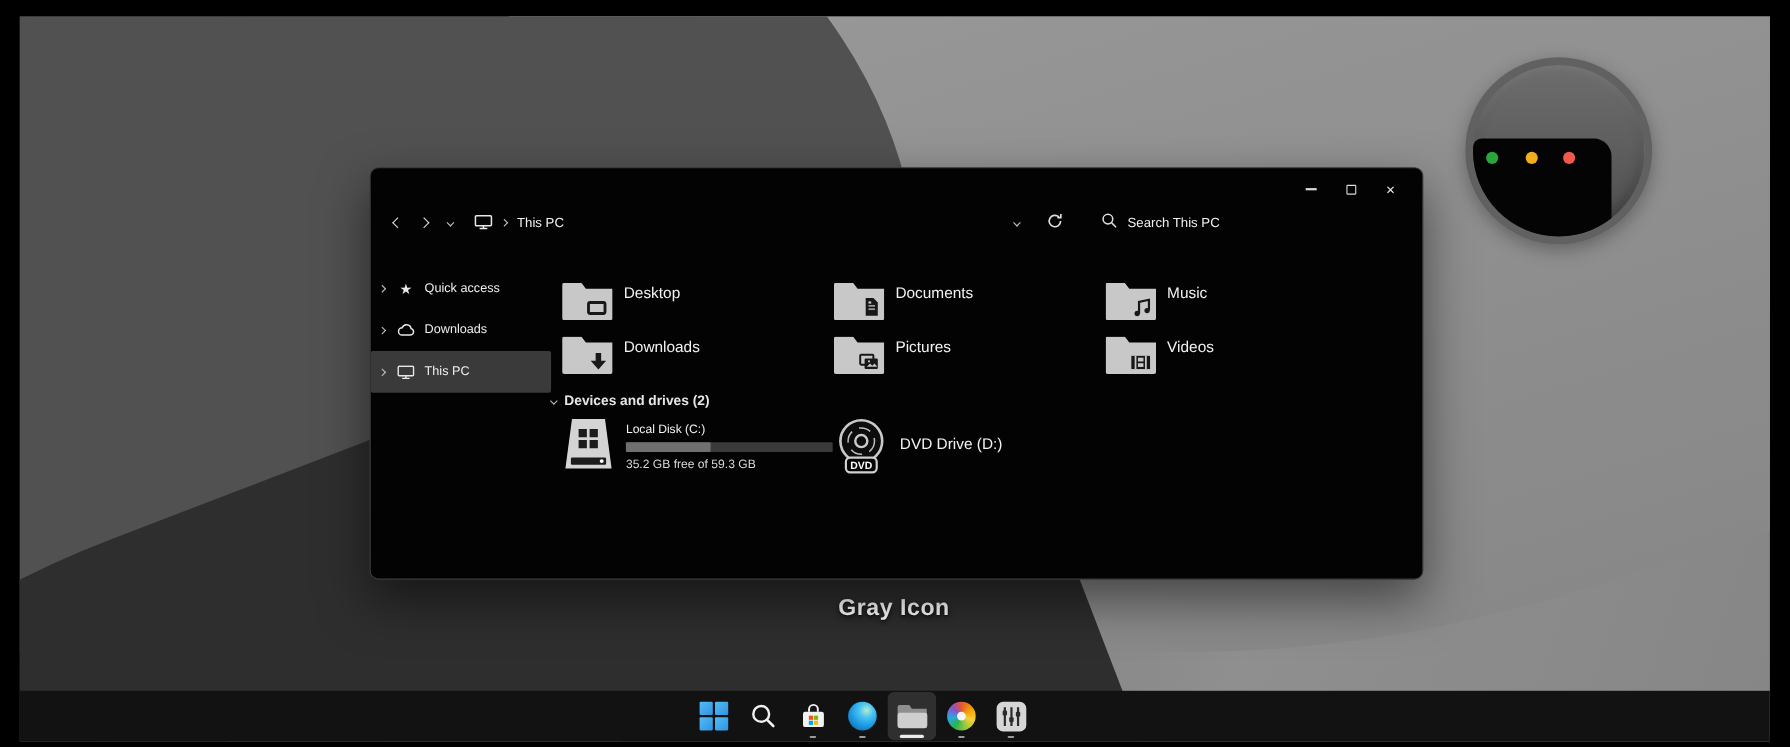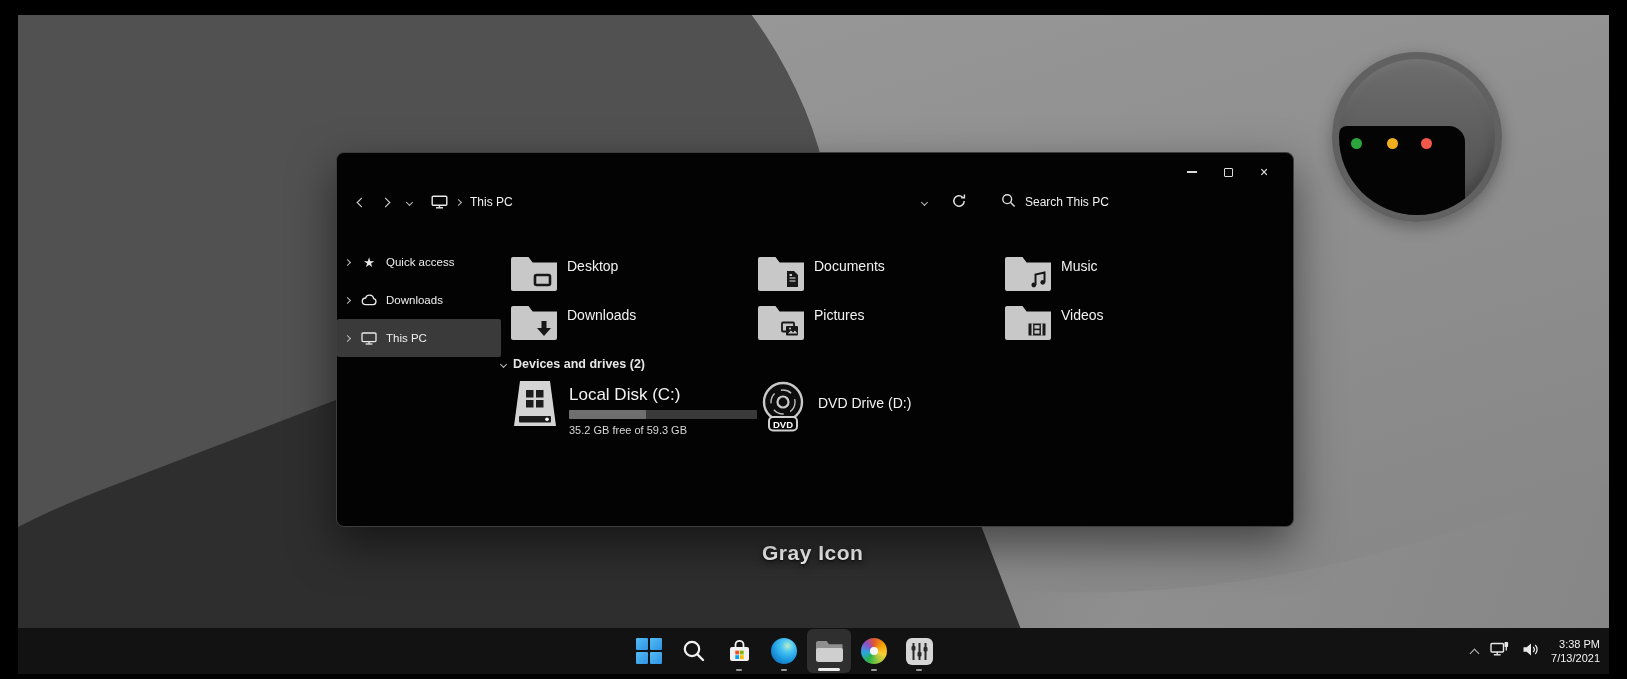--- a/index.html
+++ b/index.html
@@ -84,21 +84,21 @@
   .tile-label { margin:3px 0 0 10px; font-size:14px; color:#f2f2f2; }
 
   .folder { width:46px; height:34px; position:relative; flex:none; margin-top:2px; }
   .folder::before { content:""; position:absolute; inset:0; background:#c8c8c8;
                     clip-path:polygon(0 100%,0 0,38% 0,47% 16%,100% 16%,100% 100%);
                     border-radius:2px; }
   .badge { position:absolute; right:4px; bottom:3px; display:flex; }
 
   .sect-head.devices { margin-top:17px;font-weight:bold; }
   .disk-right { margin-left:10px; padding-top:6px; }
-  .disk-name { font-size:17px; color:#f2f2f2; }
+  .disk-name { font-size:11px; color:#f2f2f2; }
   .disk-bar { margin-top:5px; width:188px; height:9px; background:#3a3a3a; border-radius:1px; }
   .disk-fill { height:100%; background:#6f6f6f; border-radius:1px; }
   .disk-free { margin-top:5px; font-size:11px; color:#d8d8d8; }
   .dvd-tile { align-items:center; }
   .dvd-tile .tile-label { margin-top:-10px; }
 
   
   .taskbar { position:absolute; left:0; bottom:0; width:100%; height:46px;
              background:#121212; }
   .tb-icons { position:absolute; left:609px; top:0; height:46px; display:flex; gap:1px; }
@@ -398,37 +398,14 @@
               <line x1="16.5" y1="2" x2="16.5" y2="19" stroke="#2b2b2b" stroke-width="2"></line>
               <rect x="2.5" y="5" width="4" height="4.5" rx="1" fill="#2b2b2b"></rect>
               <rect x="8.5" y="11" width="4" height="4.5" rx="1" fill="#2b2b2b"></rect>
               <rect x="14.5" y="6" width="4" height="4.5" rx="1" fill="#2b2b2b"></rect>
             </svg>
         </span>
         <span class="tb-dash"></span>
       </div>
     </div>
 
-    <div class="tray">
-      <span class="chev up dim" style="margin-top:4px"></span>
-      <span>
-        <svg width="20" height="16" viewBox="0 0 20 16">
-            <rect x="1" y="2.5" width="12.5" height="8.5" rx="1" fill="none" stroke="#e9e9e9" stroke-width="1.4"></rect>
-            <line x1="7.2" y1="11" x2="7.2" y2="13.6" stroke="#e9e9e9" stroke-width="1.4"></line>
-            <line x1="3.8" y1="13.8" x2="10.6" y2="13.8" stroke="#e9e9e9" stroke-width="1.4"></line>
-            <rect x="14.5" y="1" width="3.6" height="5" rx="0.8" fill="#e9e9e9"></rect>
-            <line x1="16.3" y1="6" x2="16.3" y2="9.5" stroke="#e9e9e9" stroke-width="1.3"></line>
-          </svg>
-      </span>
-      <span>
-        <svg width="17" height="15" viewBox="0 0 17 15">
-            <path d="M1.5 5.2h3.2L9 1.6v11.8L4.7 9.8H1.5z" fill="#e9e9e9"></path>
-            <path d="M11.2 5a3.6 3.6 0 0 1 0 5" fill="none" stroke="#e9e9e9" stroke-width="1.3"></path>
-            <path d="M13.2 3a6.3 6.3 0 0 1 0 9" fill="none" stroke="#e9e9e9" stroke-width="1.3"></path>
-          </svg>
-      </span>
-      <div class="clock">
-        <div>3:38 PM</div>
-        <div>7/13/2021</div>
-      </div>
-    </div>
   </div>
 </div>
 
 </body></html>

